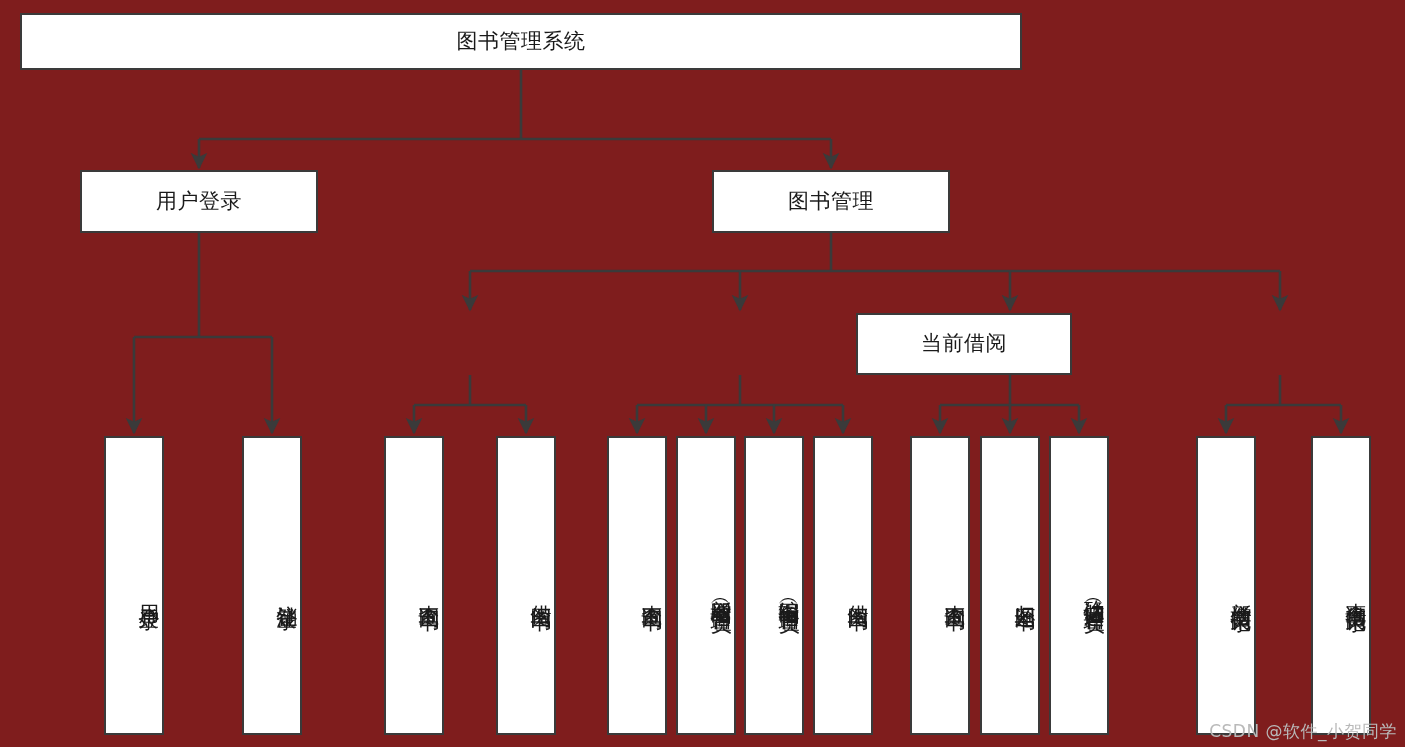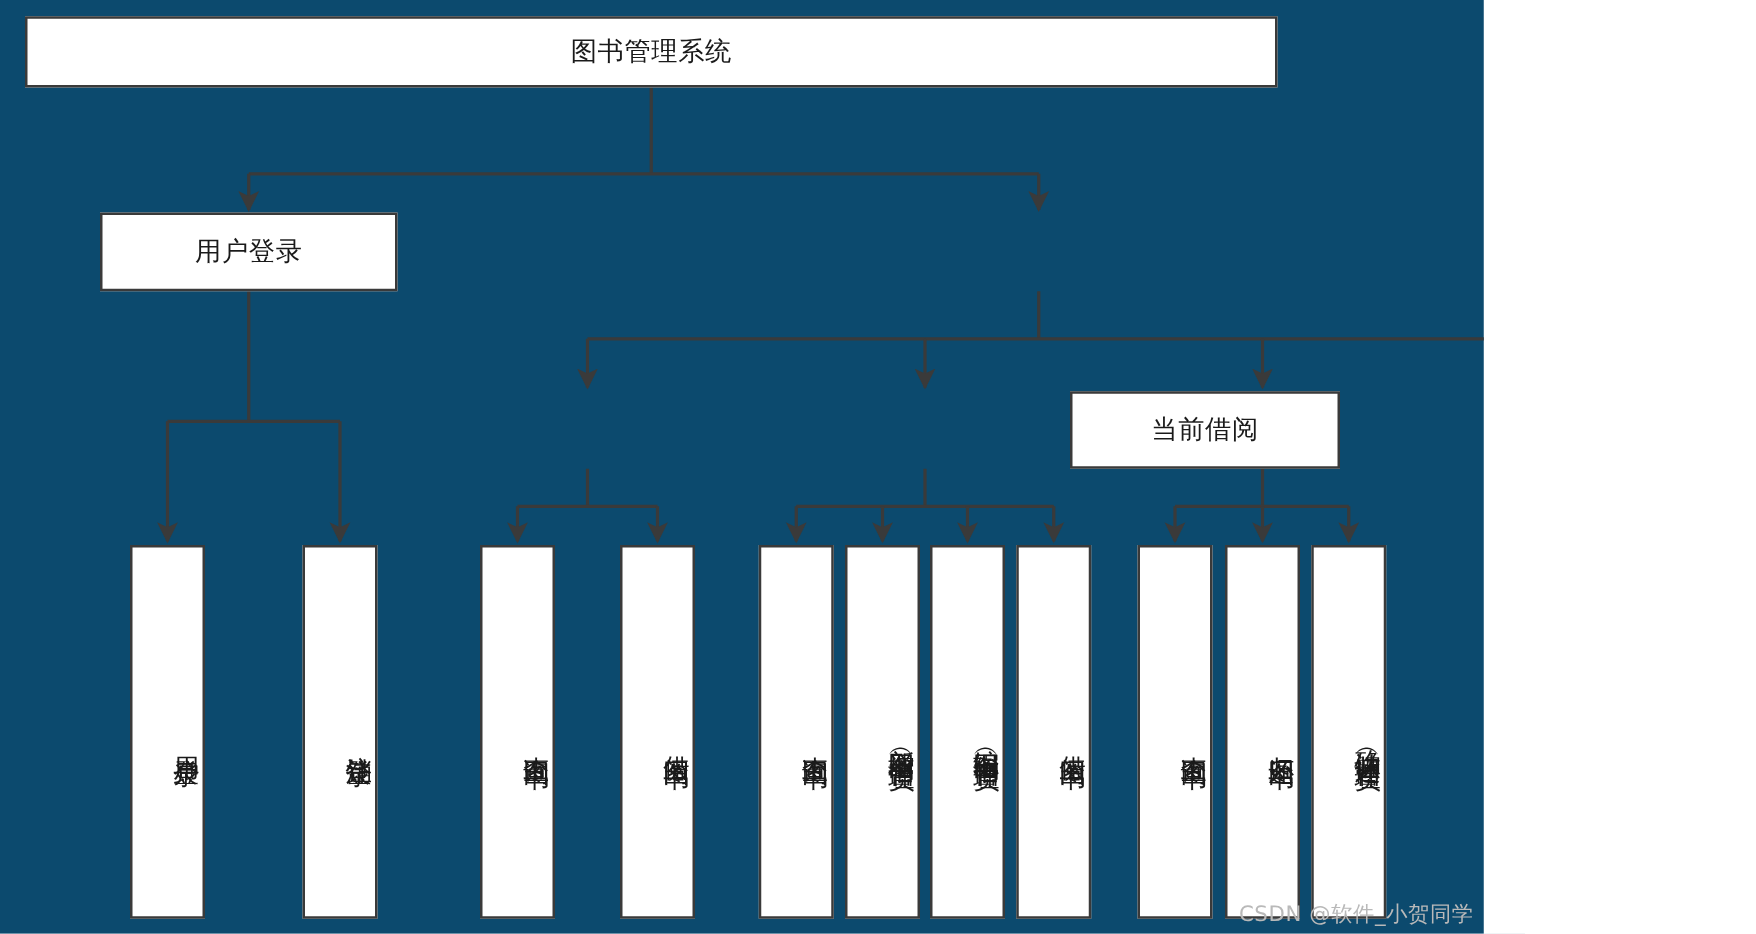--- a/index.html
+++ b/index.html
@@ -5,23 +5,23 @@
   html, body {
     margin: 0;
     padding: 0;
     background: #ffffff;
   }
   body {
     font-family: "DejaVu Sans", "Liberation Sans", sans-serif;
   }
   #canvas {
     position: relative;
-    width: 1187px;
+    width: 1405px;
     height: 747px;
-    background: #0c4a6e;
+    background: #7f1d1d;
     overflow: hidden;
   }
   svg#wires {
     position: absolute;
     left: 0;
     top: 0;
     width: 1405px;
     height: 747px;
     pointer-events: none;
   }
@@ -115,20 +115,21 @@
       <path d="M 1280 375 L 1280 405"></path>
       <path d="M 1226 405 L 1341 405"></path>
       <path d="M 1226 405 L 1226 433" marker-end="url(#arrow)"></path>
       <path d="M 1341 405 L 1341 433" marker-end="url(#arrow)"></path>
     </g>
   </svg>
 
   <div class="node horiz root" style="left:20px; top:13px; width:1002px; height:57px;">图书管理系统</div>
 
   <div class="node horiz" style="left:80px; top:170px; width:238px; height:63px;">用户登录</div>
+  <div class="node horiz" style="left:712px; top:170px; width:238px; height:63px;">图书管理</div>
 
   <div class="node horiz" style="left:856px; top:313px; width:216px; height:62px;">当前借阅</div>
 
   <div class="node vert" style="left:104px; top:436px; width:60px; height:299px;">用户登录</div>
   <div class="node vert" style="left:242px; top:436px; width:60px; height:299px;">注销登录</div>
 
   <div class="node vert" style="left:384px; top:436px; width:60px; height:299px;">查询图书</div>
   <div class="node vert" style="left:496px; top:436px; width:60px; height:299px;">借阅图书</div>
 
   <div class="node vert" style="left:607px; top:436px; width:60px; height:299px;">查询图书</div>

